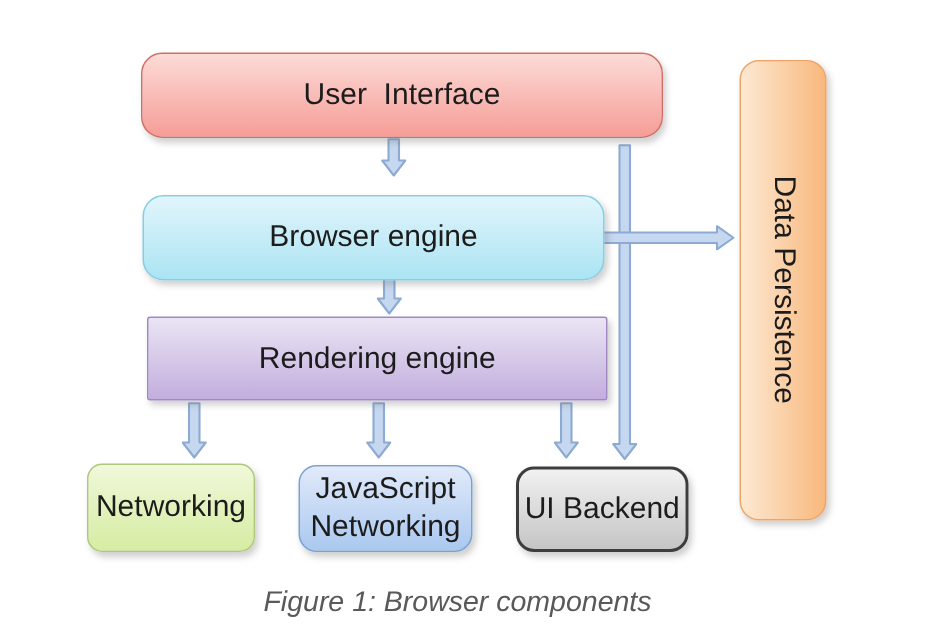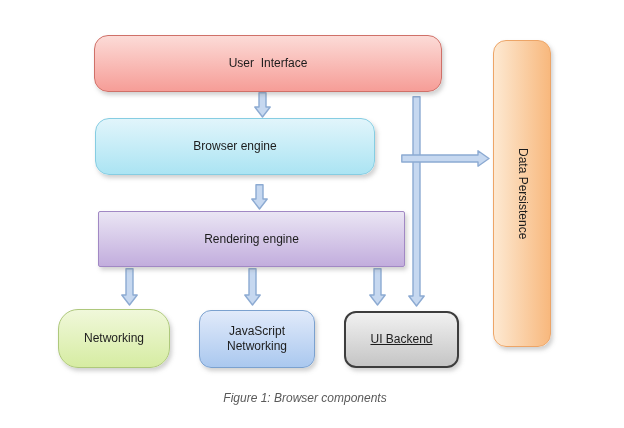--- a/index.html
+++ b/index.html
@@ -13,62 +13,61 @@
     background: #ffffff;
     overflow: hidden;
   }
 
   .node {
     position: absolute;
     display: flex;
     align-items: center;
     justify-content: center;
     text-align: center;
-    font-size: 12px;
+    font-size: 20px;
     color: #1c1c1c;
     box-shadow: 2px 3px 4px rgba(120,120,120,0.35);
   }
   .node .node-label { white-space: pre-wrap; line-height: 1.25; }
 
   .node-user-interface {
     left: 94px; top: 35px; width: 348px; height: 57px;
     border: 1.5px solid #cf7068;
     border-radius: 14px;
     background: linear-gradient(#fcdbd7, #f69d97);
   }
   .node-browser-engine {
-    left: 95px; top: 118px; width: 280px; height: 57px;
+    left: 95px; top: 130px; width: 308px; height: 57px;
     border: 1.5px solid #86cde2;
     border-radius: 14px;
     background: linear-gradient(#e1f5fb, #abe4f3);
   }
   .node-rendering-engine {
     left: 98px; top: 211px; width: 307px; height: 56px;
     border: 1.5px solid #a188c4;
     border-radius: 2px;
     background: linear-gradient(#eae5f4, #c2addd);
   }
   .node-networking {
     left: 58px; top: 309px; width: 112px; height: 59px;
     border: 1.5px solid #aec87c;
-    border-radius: 20px;
+    border-radius: 10px;
     background: linear-gradient(#f0f8da, #d6eca2);
   }
   .node-javascript-interpreter {
     left: 199px; top: 310px; width: 116px; height: 58px;
     border: 1.5px solid #7ba1cf;
     border-radius: 12px;
     background: linear-gradient(#e1eafa, #aac8ef);
   }
   .node-ui-backend {
     left: 344px; top: 311px; width: 115px; height: 57px;
     border: 2px solid #3d3d3d;
     border-radius: 12px;
     background: linear-gradient(#f1f1f1, #c5c5c5);
-    text-decoration: underline;
   }
   .node-data-persistence {
     left: 493px; top: 40px; width: 58px; height: 307px;
     border: 1px solid #eda567;
     border-radius: 13px;
     background: linear-gradient(to right, #fde9d2, #f8b87d);
   }
   .node-data-persistence .node-label {
     writing-mode: vertical-rl;
     text-orientation: mixed;
@@ -80,21 +79,21 @@
     stroke: #8caad2;
     stroke-width: 1.4;
     stroke-linejoin: round;
   }
 
   .caption {
     position: absolute;
     left: 0; top: 391px; width: 610px;
     text-align: center;
     font-style: italic;
-    font-size: 12px;
+    font-size: 19px;
     color: #595959;
   }
 </style>
 </head>
 <body>
 
 <div class="canvas">
 
   <svg class="arrow" style="left:254px; top:92px;" width="17" height="26" viewBox="0 0 17 26">
     <polygon points="5,0.8 12,0.8 12,15 16.2,15 8.5,25 0.8,15 5,15"></polygon>

